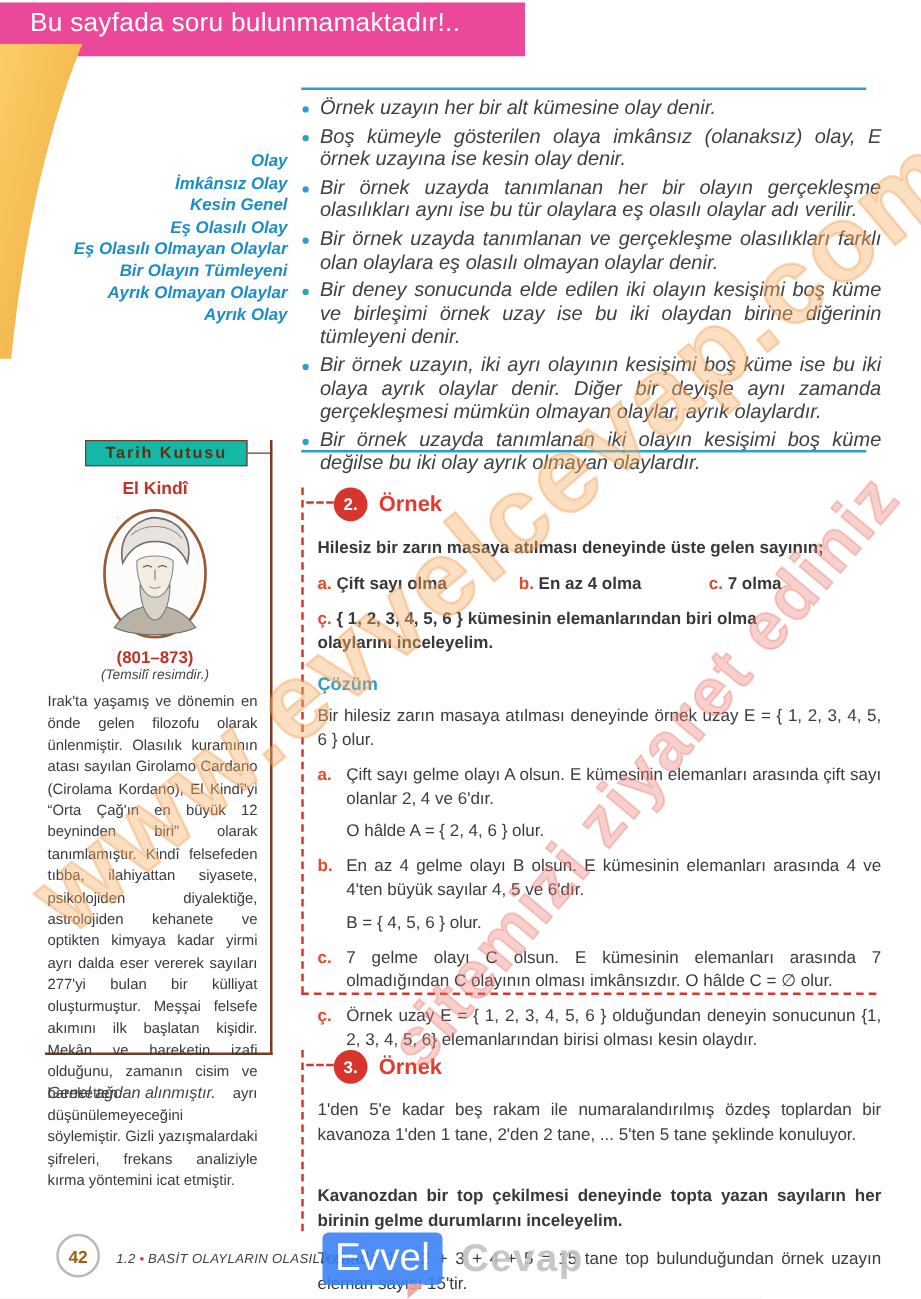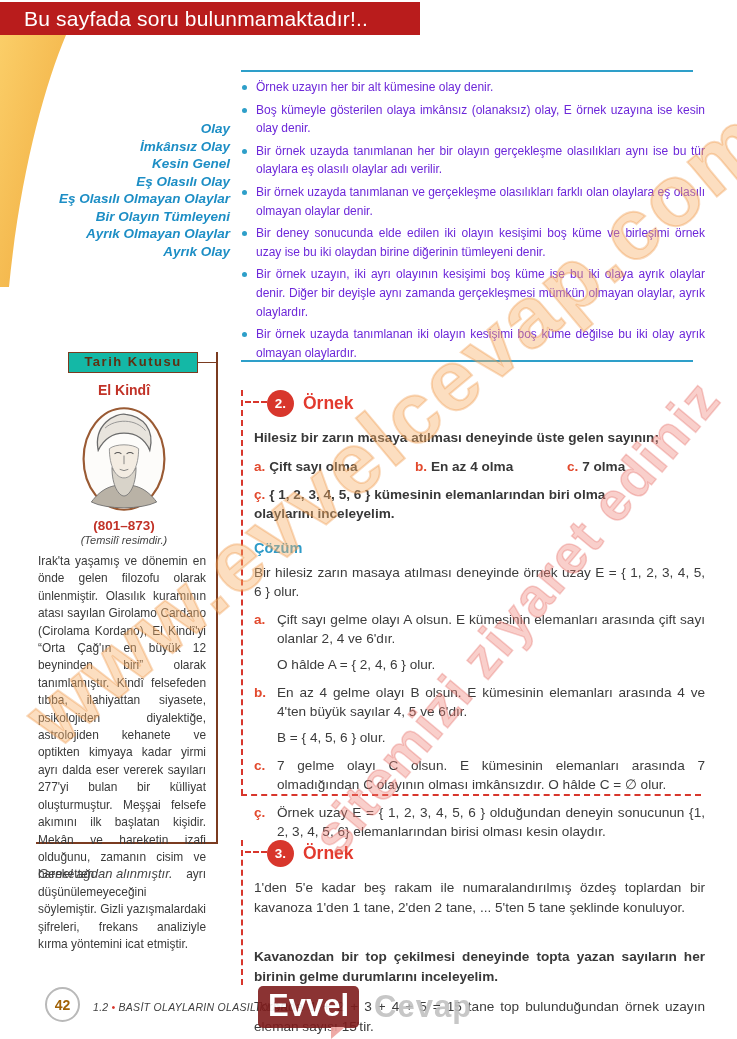--- a/index.html
+++ b/index.html
@@ -4,22 +4,22 @@
 <style>
   * { margin:0; padding:0; box-sizing:border-box; }
   html,body { background:#e8e8e8; }
   .page {
     position:relative; width:737px; height:1039px; margin:0 auto;
     background:#ffffff; overflow:hidden;
     font-family:"Liberation Sans", sans-serif; color:#3c3c3c;
   }
   
   .banner {
-    position:absolute; left:0; top:2px; width:420px; height:33px;
-    background:#b91c1c; color:#ffffff; font-size:21px; font-weight:500;
+    position:absolute; left:0; top:2px; width:420px; height:43px;
+    background:#ec4899; color:#ffffff; font-size:21px; font-weight:500;
     line-height:33px; padding-left:24px; letter-spacing:.2px;
   }
   
   .swoosh { position:absolute; left:0; top:35px; }
   
   .nav {
     position:absolute; left:30px; top:120px; width:200px; text-align:right;
   }
   .nav-item {
     color:#1d8ec5; font-weight:bold; font-style:italic; font-size:13.5px;
@@ -47,22 +47,22 @@
     color:#3a3a3a; padding-right:4px;
   }
   .hist-source {
     position:absolute; left:38px; top:866px; font-style:italic; font-size:13px; color:#444;
   }
   
   .rule { position:absolute; left:241px; width:452px; border-top:2.5px solid #2e9fc9; }
   .rule1 { top:70px; } .rule2 { top:360px; }
   .defs { position:absolute; left:241px; top:78px; width:464px; list-style:none; }
   .defs li {
-    position:relative; padding-left:15px; font-size:12px;
-    line-height:18.6px; margin-bottom:4px; text-align:justify; color:#6d28d9;
+    position:relative; padding-left:15px; font-style:italic; font-size:16px;
+    line-height:18.6px; margin-bottom:4px; text-align:justify; color:#404040;
   }
   .defs li::before {
     content:""; position:absolute; left:1px; top:7px; width:5px; height:5px;
     border-radius:50%; background:#2e9fc9;
   }
   
   .example { position:absolute; left:241px; width:464px; border-left:2px dashed #d8362c; padding-left:11px; }
   .ex2 { top:390px; height:405px; }
   .ex3 { top:840px; height:145px; }
   .example::before {
@@ -97,21 +97,21 @@
     border:2px solid #b9b9b9; font-weight:bold; font-size:14px; color:#a16207;
     display:flex; align-items:center; justify-content:center;
   }
   .section-ref {
     position:absolute; left:93px; top:1001px; font-style:italic; font-size:10.5px;
     color:#3f3f3f; font-weight:500; letter-spacing:.3px;
   }
   .section-ref .dot { color:#d8362c; padding:0 3px; }
   .logo { position:absolute; left:258px; top:986px; display:flex; align-items:center; opacity:.9; }
   .logo-bubble {
-    position:relative; background:#7f1d1d; color:#fff; font-weight:bold; font-size:31px;
+    position:relative; background:#3b82f6; color:#fff; font-weight:normal; font-size:31px;
     padding:2px 10px 4px 10px; border-radius:5px;
   }
   .logo-bubble::after {
     content:""; position:absolute; right:14px; bottom:-11px;
     border-left:14px solid #eda19d; border-bottom:12px solid transparent;
   }
   .logo-secondary { color:#c1c1c1; font-weight:bold; font-size:31px; margin-left:15px; letter-spacing:1px; }
   
   .wm { position:absolute; pointer-events:none; z-index:40; white-space:nowrap; font-weight:bold; }
   .wm1 {

